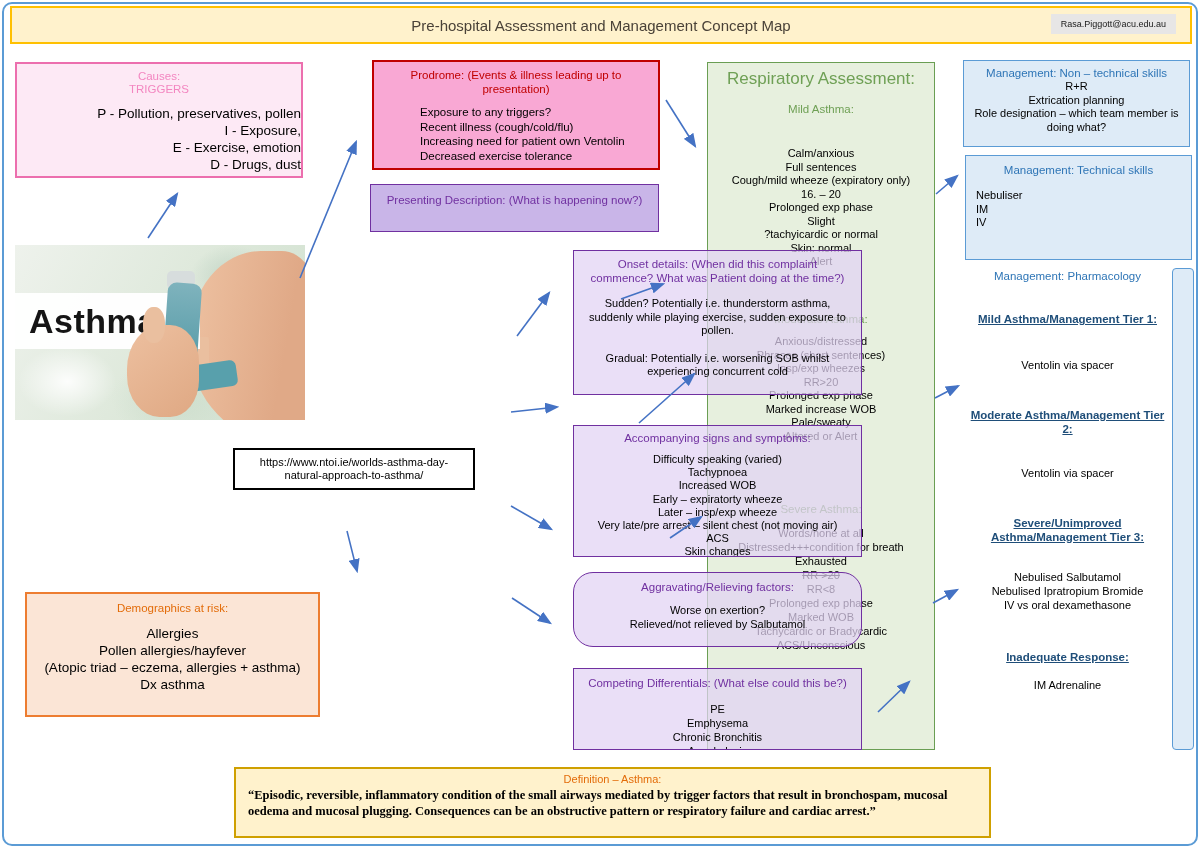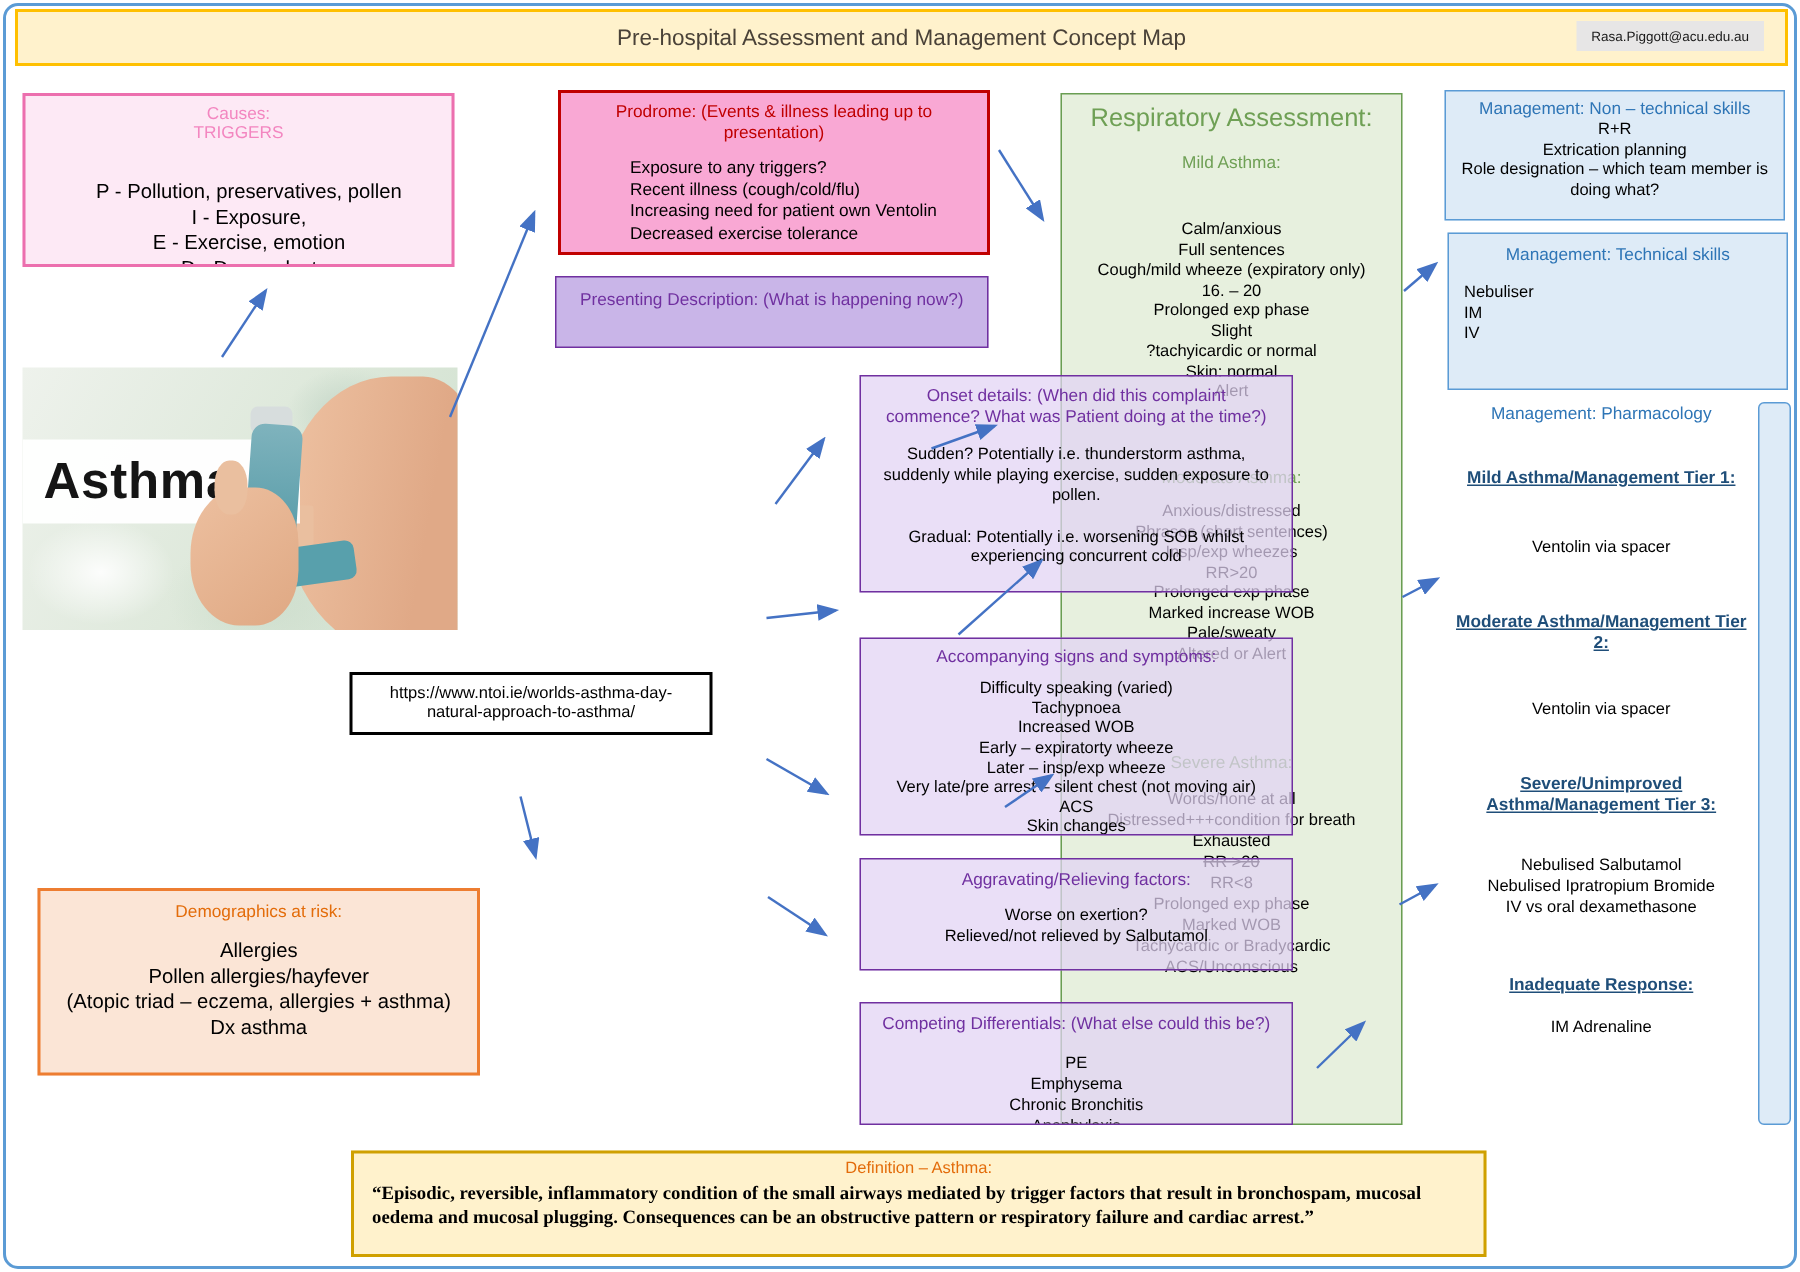--- a/index.html
+++ b/index.html
@@ -14,21 +14,21 @@
 
   
   .box{position:absolute;box-sizing:border-box;text-align:center;overflow:hidden;}
   .box .hd{font-size:11.5px;}
   .lines > div{line-height:13.5px;font-size:11px;}
   .strike{text-decoration:line-through;}
 
   
   .causes{left:15px;top:62px;width:288px;height:116px;background:#FDE9F5;border:2px solid #EC6FAE;}
   .causes .hd{color:#F386C0;padding-top:6px;line-height:13px;}
-  .causes .lines{margin-top:23px;text-align:center;padding-left:14px;}
+  .causes .lines{margin-top:9px;text-align:right;padding-left:14px;}
   .causes .lines>div{font-size:13.5px;line-height:17px;}
 
   
   .prodrome{left:372px;top:60px;width:288px;height:110px;background:#f9a8d4;border:2px solid #C00000;}
   .prodrome .hd{color:#C00000;padding:6px 30px 0;line-height:14px;}
   .prodrome .lines{margin-top:9px;text-align:left;margin-left:46px;}
   .prodrome .lines>div{font-size:11.5px;line-height:14.5px;}
 
   
   .presenting{left:370px;top:184px;width:289px;height:48px;background:#C9B5E8;border:1.5px solid #7030A0;}
@@ -50,21 +50,21 @@
   .pbox .hd{color:#7030A0;}
   .onset{left:573px;top:250px;width:289px;height:145px;}
   .onset .hd{padding:6px 14px 0;line-height:14px;}
   .onset .para{font-size:11px;line-height:13.5px;padding:0 8px;}
   .onset .p1{margin-top:12px;}
   .onset .p2{margin-top:14px;}
   .accomp{left:573px;top:425px;width:289px;height:132px;}
   .accomp .hd{padding-top:6px;}
   .accomp .lines{margin-top:9px;}
   .accomp .lines>div{line-height:13.2px;}
-  .aggrav{left:573px;top:572px;width:289px;height:75px;}
+  .aggrav{left:573px;top:572px;width:289px;height:75px;border-radius:20px;}
   .aggrav .hd{padding-top:8px;}
   .aggrav .lines{margin-top:10px;}
   .aggrav .lines>div{line-height:14px;}
   .compet{left:573px;top:668px;width:289px;height:82px;}
   .compet .hd{padding-top:8px;}
   .compet .lines{margin-top:13px;}
   .compet .lines>div{line-height:14px;}
 
   
   .bluebox{background:#DEEBF7;border:1.5px solid #5B9BD5;}

